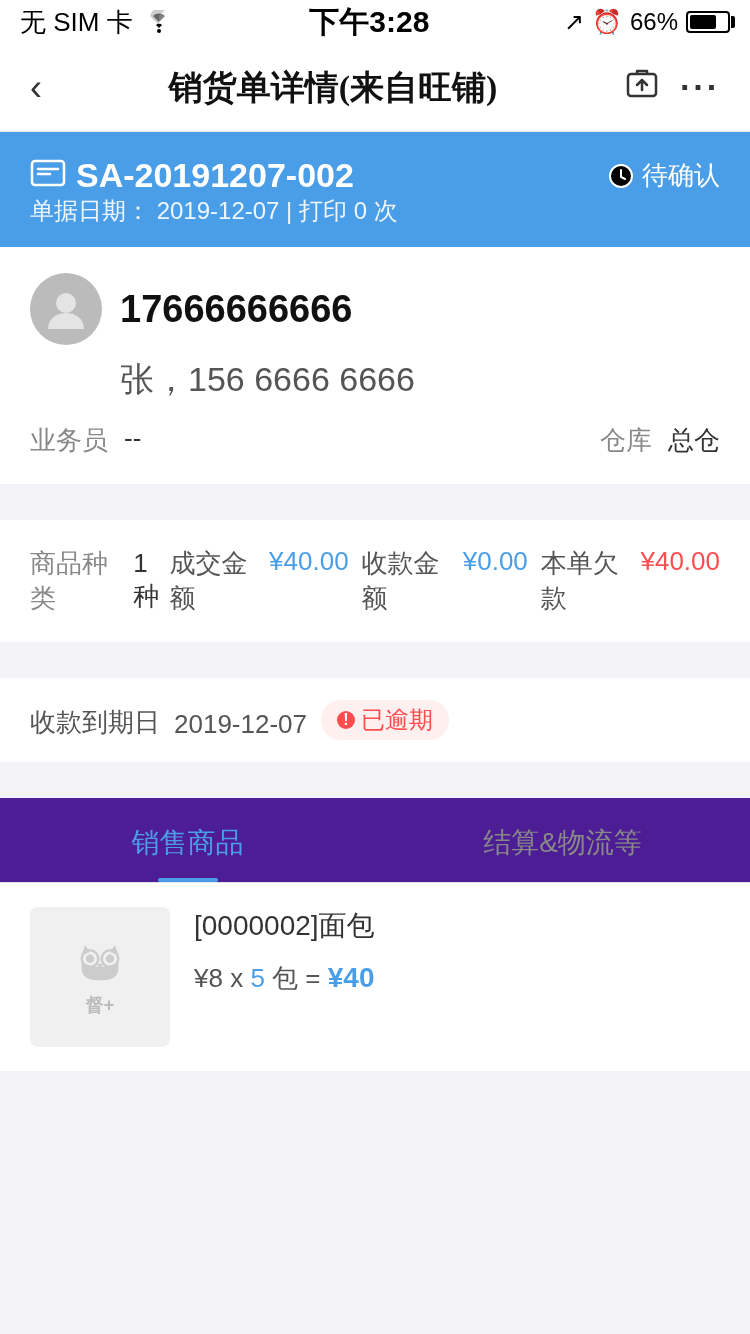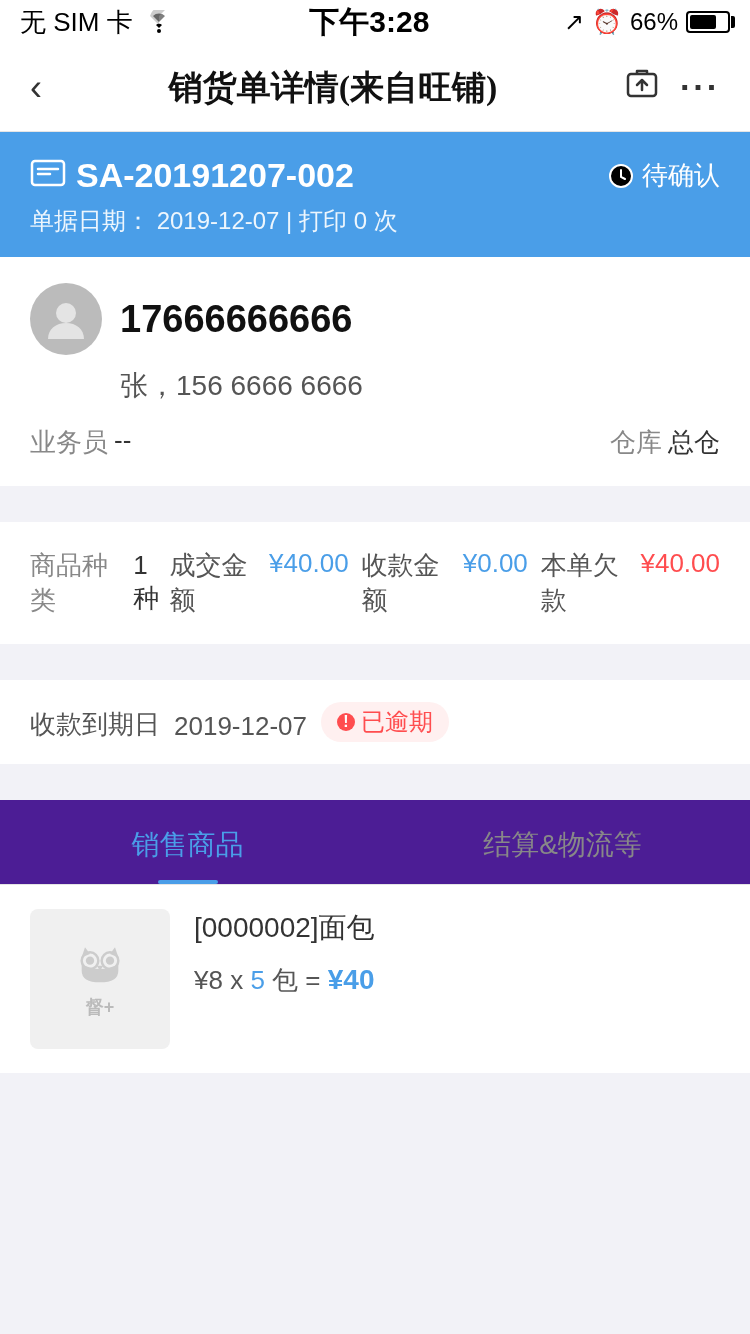--- a/index.html
+++ b/index.html
@@ -85,21 +85,20 @@
     }
 
     
     .order-banner {
       background: #4a9ee8;
       padding: 24px 30px 20px;
     }
     .order-banner-top {
       display: flex;
       justify-content: space-between;
-      margin-bottom: 10px;
     }
     .order-id {
       font-size: 34px;
       font-weight: 700;
       color: #fff;
       display: flex;
       align-items: center;
       gap: 10px;
     }
     .order-status {
@@ -136,33 +135,33 @@
       justify-content: center;
       overflow: hidden;
     }
     .avatar svg { width: 48px; height: 48px; }
     .customer-name {
       font-size: 38px;
       font-weight: 600;
       color: #111;
     }
     .customer-sub {
-      font-size: 28px;
+      font-size: 34px;
       color: #555;
       margin-bottom: 16px;
       padding-left: 90px;
     }
     .customer-meta {
       display: flex;
       justify-content: space-between;
       font-size: 26px;
       color: #555;
       padding-top: 4px;
     }
-    .customer-meta-item { display: flex; gap: 6px; }
+    .customer-meta-item { display: flex; gap: 16px; }
     .meta-label { color: #888; }
     .meta-value { color: #333; }
 
     
     .stats-section {
       background: #fff;
       padding: 26px 30px;
       margin-bottom: 18px;
       display: flex;
       justify-content: space-between;

